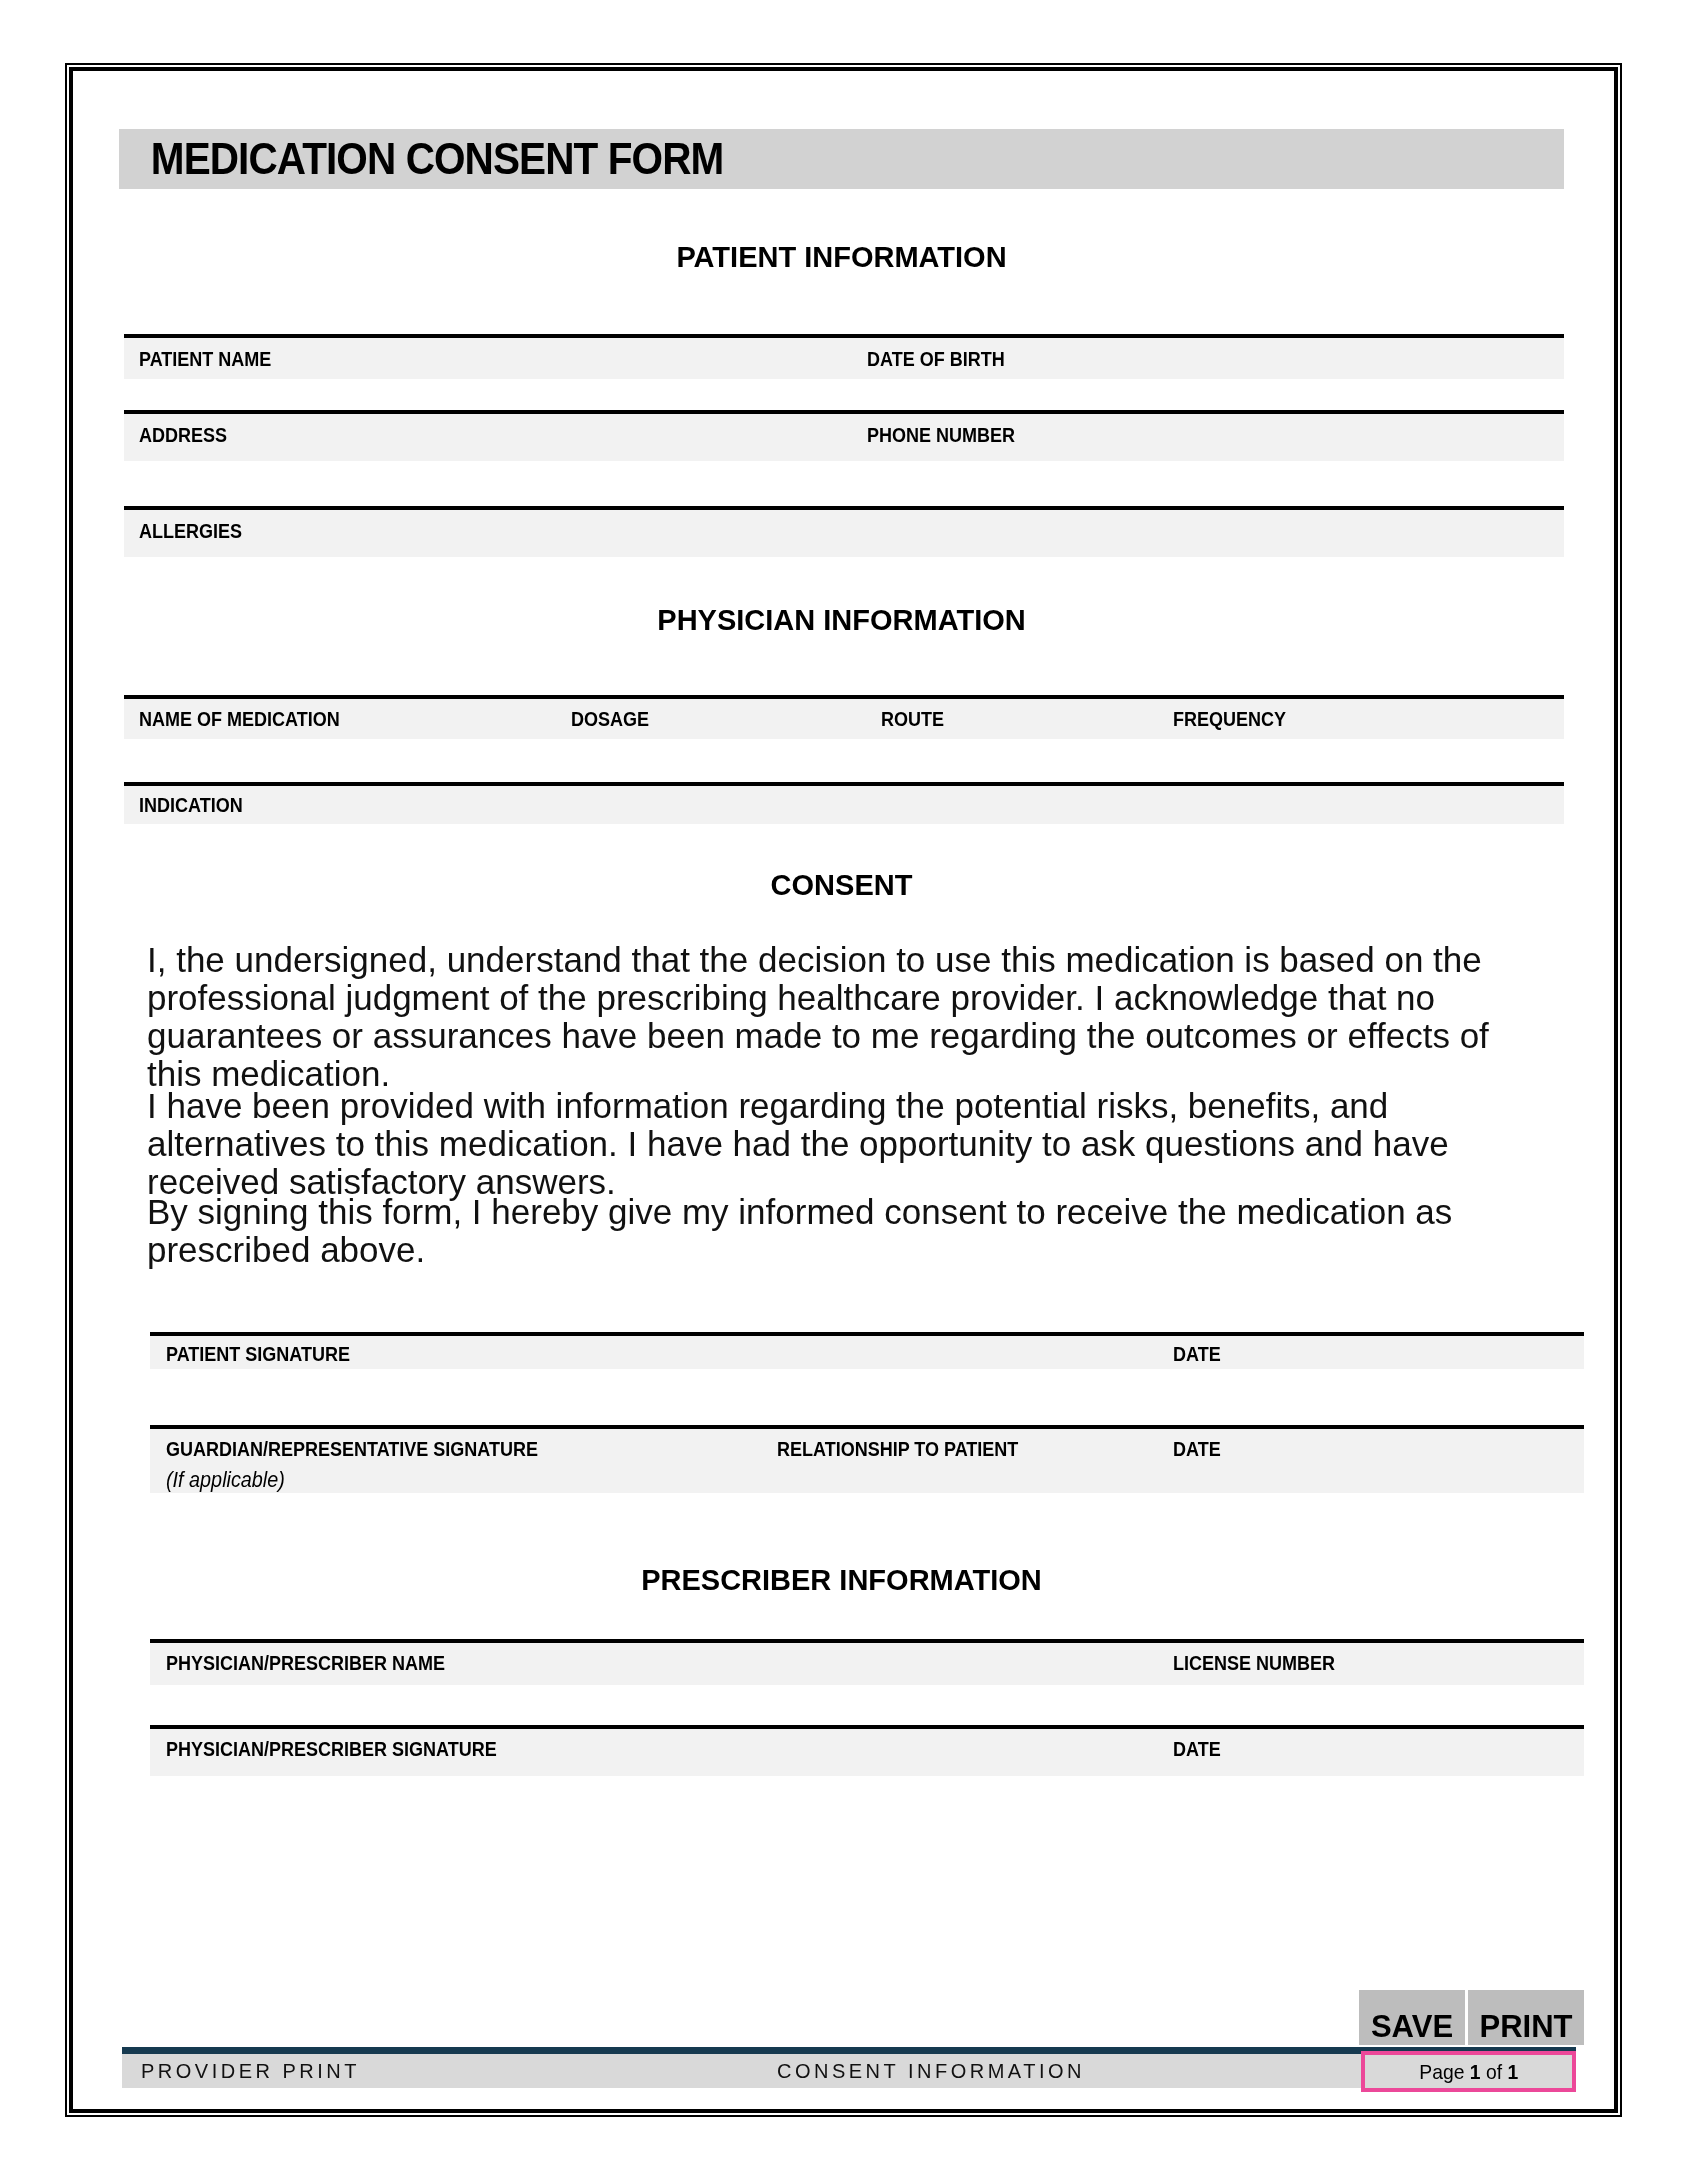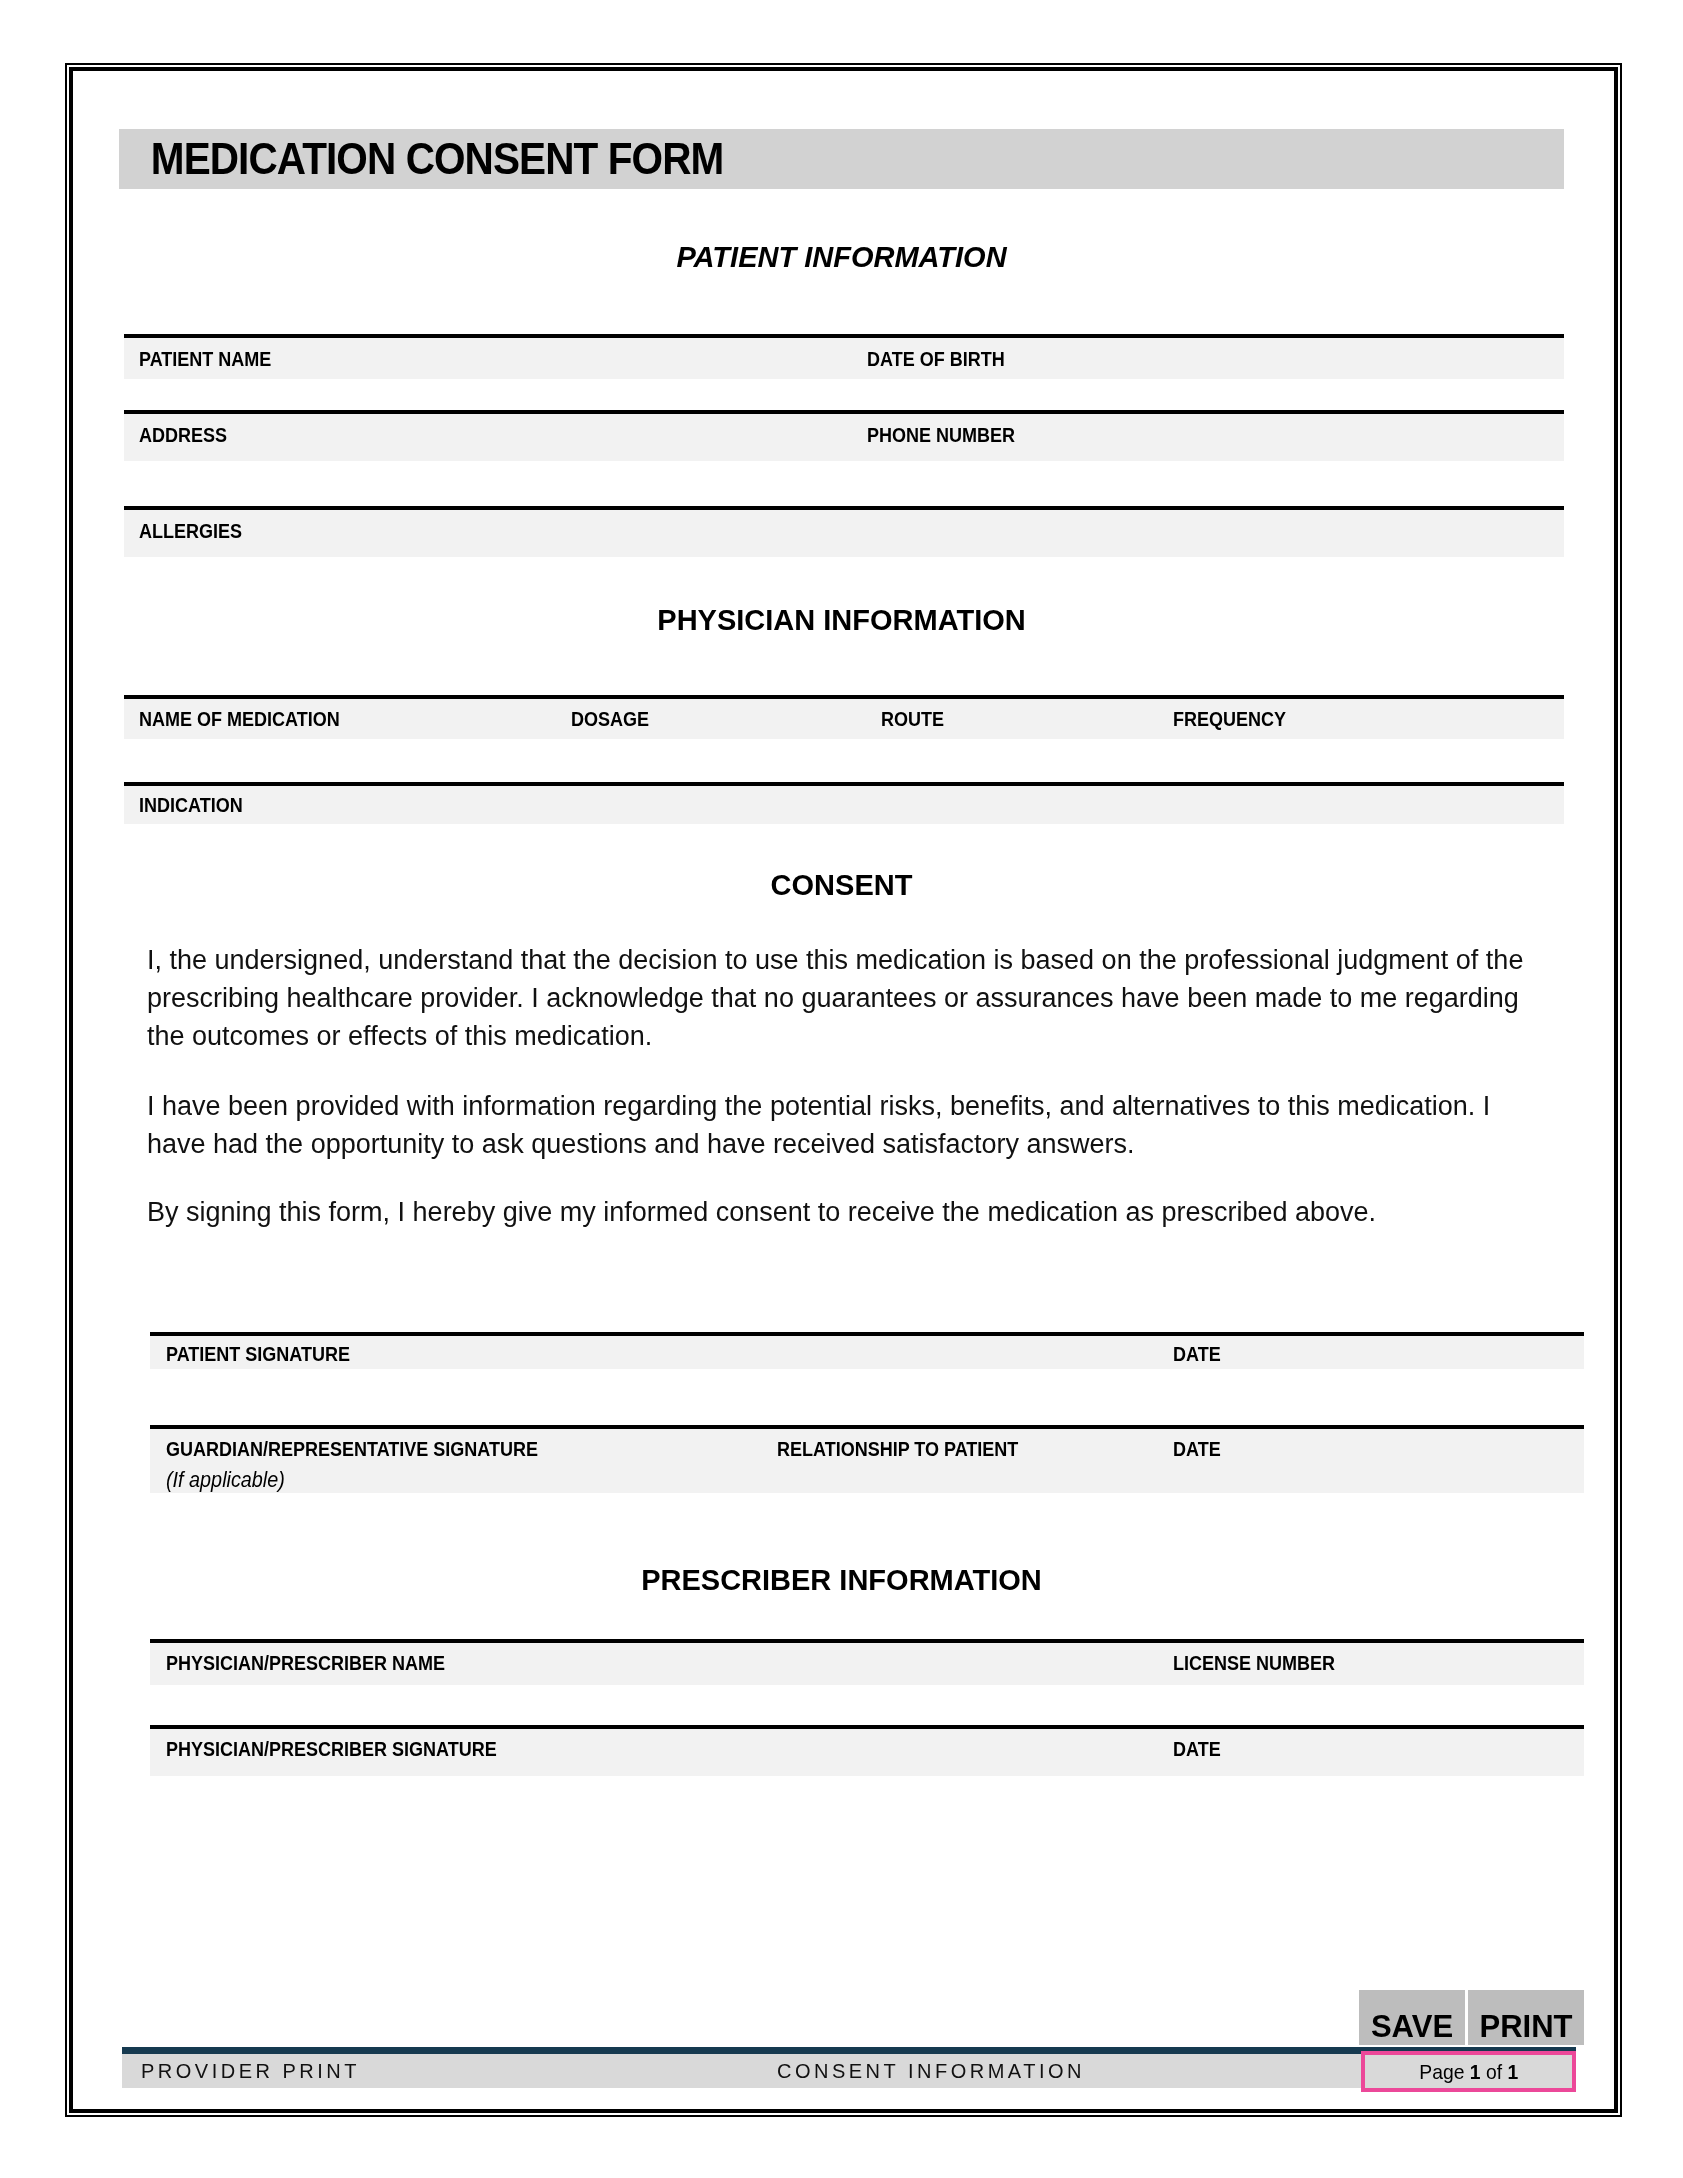--- a/index.html
+++ b/index.html
@@ -20,21 +20,21 @@
   
   .sec-h{left:119px;width:1445px;text-align:center;font-weight:bold;font-size:29px;
     white-space:nowrap;}
   
   .row{background:#f2f2f2;border-top:4px solid #000;box-sizing:border-box;}
   .lbl{position:absolute;font-weight:bold;font-size:20px;white-space:nowrap;
     display:inline-block;transform:scaleX(.9);transform-origin:0 50%;}
   .sub{position:absolute;font-style:italic;font-weight:normal;font-size:22px;white-space:nowrap;
     display:inline-block;transform:scaleX(.9);transform-origin:0 50%;}
   
-  .para{left:147px;width:1381px;font-size:27px;line-height:38px;color:#111;}
+  .para{left:147px;width:1381px;font-size:35px;line-height:38px;color:#111;}
   
   .btn{background:#bdbdbd;display:flex;align-items:flex-end;justify-content:center;
     font-weight:bold;font-size:31px;color:#000;cursor:pointer;}
   
   .teal-bar{left:122px;top:2047px;width:1454px;height:7px;background:#163a50;}
   .tick{left:530px;top:2047px;width:9px;height:13px;background:#163a50;}
   .footer-bar{left:122px;top:2054px;width:1454px;height:34px;background:#d9d9d9;}
   .footer-text{position:absolute;top:0;height:34px;line-height:34px;font-size:20px;
     letter-spacing:3.5px;color:#111;white-space:nowrap;}
   .page-box{left:1361px;top:2051px;width:215px;height:41px;background:#d9d9d9;
@@ -48,21 +48,21 @@
 <body>
 
 <div class="abs page-border">
   <div class="page-border-inner"></div>
 </div>
 
 <div class="abs banner">
   <span class="t">MEDICATION CONSENT FORM</span>
 </div>
 
-<div class="abs sec-h" style="top:241px;font-style:italic;">PATIENT INFORMATION</div>
+<div class="abs sec-h" style="top:241px;">PATIENT INFORMATION</div>
 
 <div class="abs row" style="left:124px;top:334px;width:1440px;height:45px;">
   <span class="lbl" style="left:15px;top:10px;">PATIENT NAME</span>
   <span class="lbl" style="left:743px;top:10px;">DATE OF BIRTH</span>
 </div>
 
 <div class="abs row" style="left:124px;top:410px;width:1440px;height:51px;">
   <span class="lbl" style="left:15px;top:10px;">ADDRESS</span>
   <span class="lbl" style="left:743px;top:10px;">PHONE NUMBER</span>
 </div>

